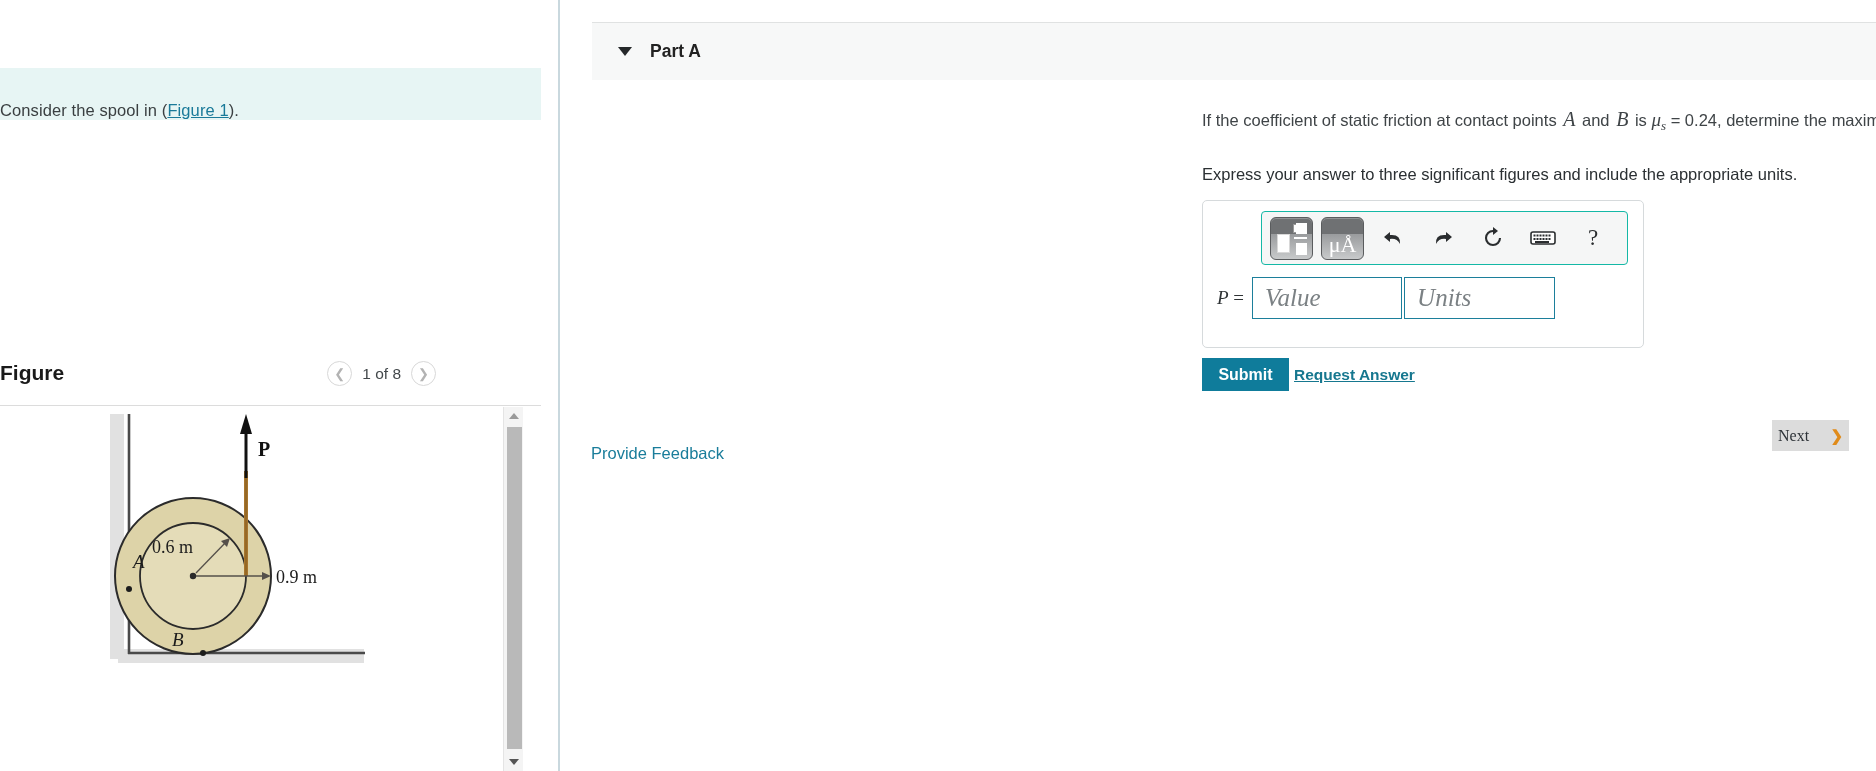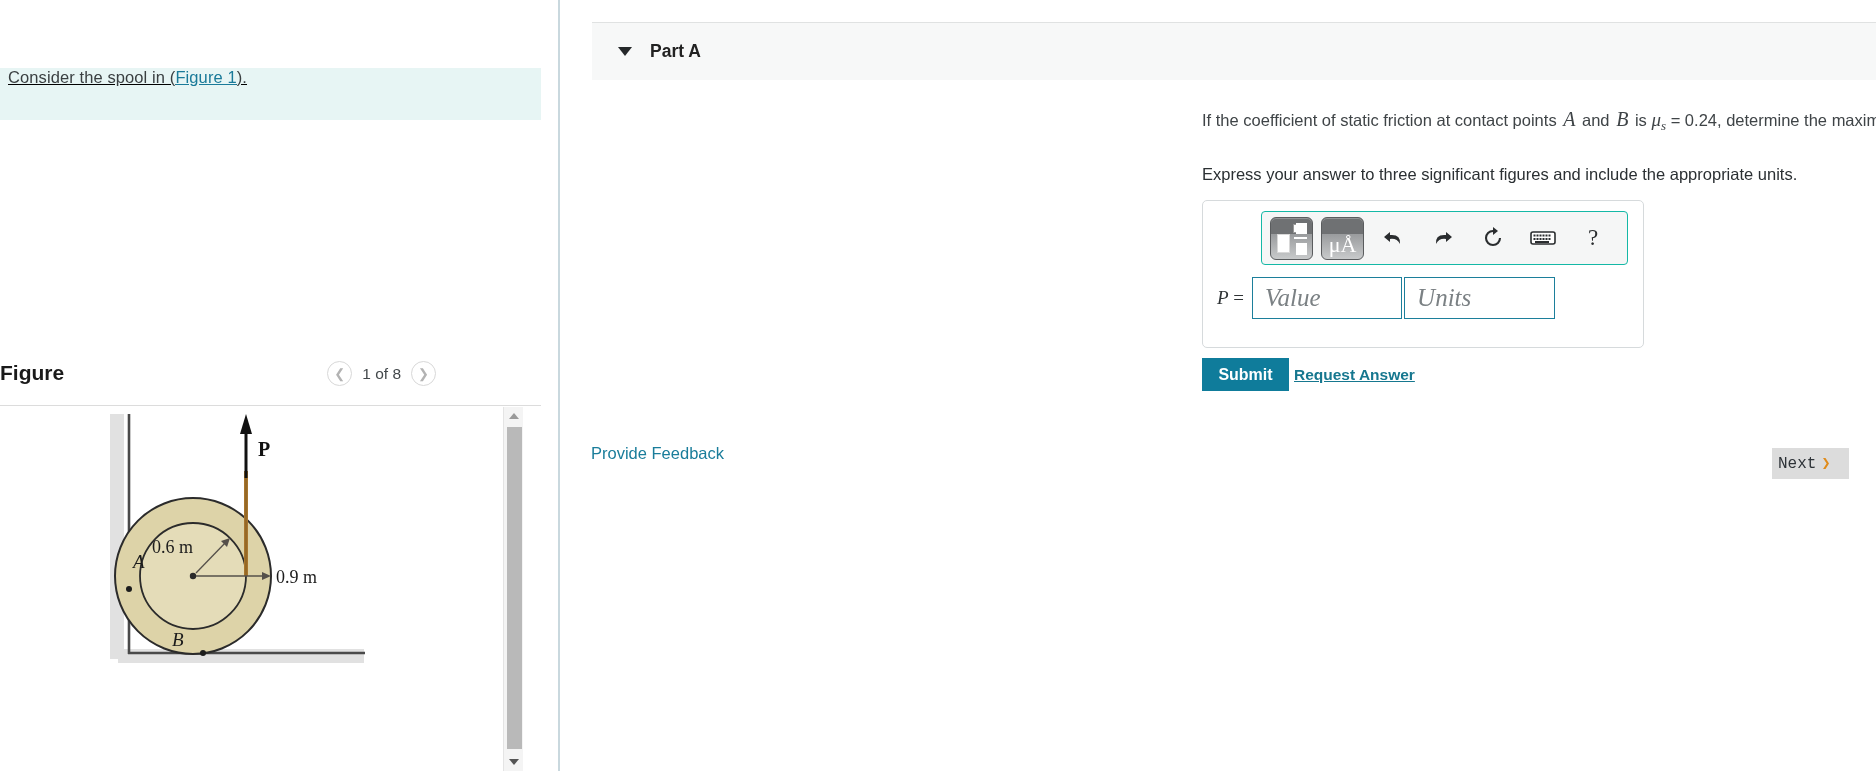--- a/index.html
+++ b/index.html
@@ -17,23 +17,22 @@
     position: absolute; left: 0; top: 0; width: 561px; height: 771px;
     background: #fff; overflow: hidden;
   }
   #left-divider {
     position: absolute; left: 558px; top: 0; width: 2px; height: 771px;
     background: #c9d8de;
   }
   #intro-box {
     position: absolute; left: 0; top: 68px; width: 541px; height: 52px;
     background: #e7f5f4;
-    display: flex; align-items: flex-start;
-    padding-left: 8px;
-    text-decoration: underline;
+    display: flex; align-items: flex-end;
+    padding-left: 0;
   }
   #intro-text {
     font-size: 16.5px; color: #3a3f41; letter-spacing: .1px;
   }
   #intro-text a {
     color: #1a7a99; text-decoration: underline;
   }
 
   #figure-header {
     position: absolute; left: 0; top: 355px; width: 541px; height: 44px;
@@ -198,26 +197,26 @@
     position: absolute; left: 733px; top: 366px;
     font-size: 15.5px; font-weight: bold; color: #16778f;
     text-decoration: underline; cursor: pointer;
   }
   #provide-feedback {
     position: absolute; left: 591px; top: 444px;
     font-size: 16.5px; color: #1a7d9b; 
     cursor: pointer;
   }
   #next-btn {
-    position: absolute; left: 1772px; top: 448px;
+    position: absolute; left: 1772px; top: 420px;
     width: 77px; height: 31px;
     background: #dcdcdc; border: none;
-    display: flex; align-items: center; justify-content: flex-start; gap: 5px;
+    display: flex; align-items: center; justify-content: space-between; gap: 5px;
     font-size: 16px; color: #2e3338; cursor: pointer;
-    font-family: Liberation Mono, monospace;
+    font-family: Liberation Serif, serif;
   }
   #next-chev { color: #e08b1a; font-weight: bold; font-size: 15px; }
 </style>
 </head>
 <body>
 
 <div id="app">
 
   <div id="left-panel">
 

